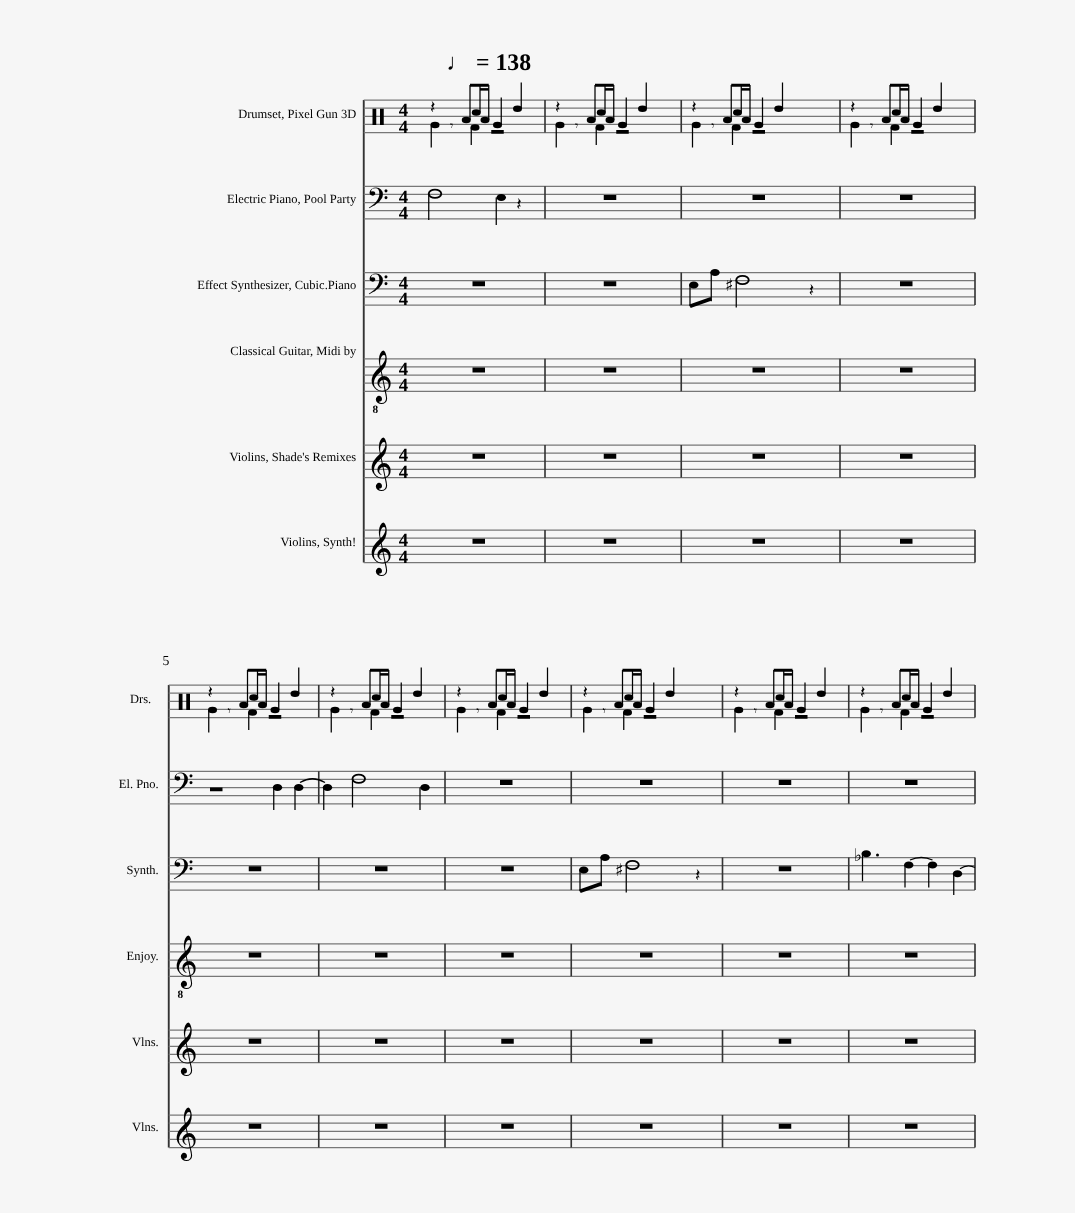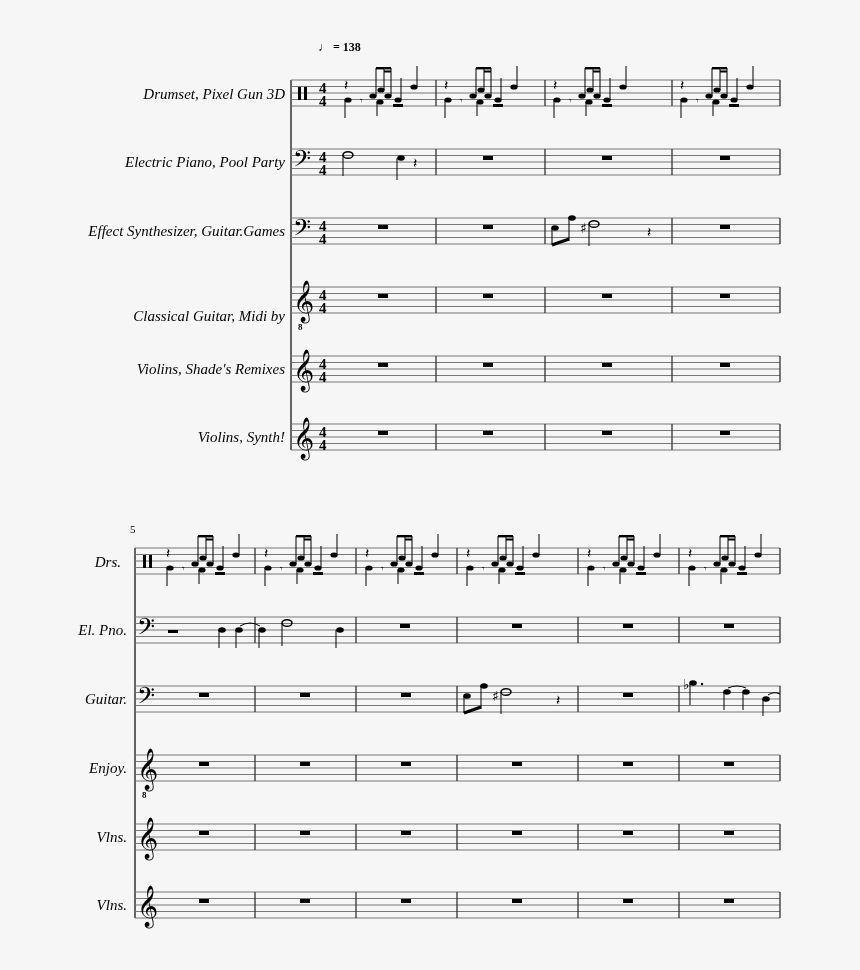--- a/index.html
+++ b/index.html
@@ -1,42 +1,42 @@
 <!DOCTYPE html>
 <html><head>
 <meta charset="utf-8">
 <style>
   html, body { margin:0; padding:0; }
   body { width:860px; height:970px; background:#f6f6f6; position:relative; overflow:hidden;
          font-family:"Liberation Serif", serif; color:#000; }
   .abs { position:absolute; }
-  .tempo { font-weight:bold; font-size:12px; }
-  .inst-label { font-size:15px; text-align:right; white-space:nowrap;font-style:italic; }
+  .tempo { font-weight:bold; font-size:19px;margin-left:39px; }
+  .inst-label { font-size:10px; text-align:right; white-space:nowrap; }
   .measno { font-size:11px; }
   svg { position:absolute; left:0; top:0; }
 </style>
 </head>
 <body>
 
 <div class="abs tempo" style="left:318px; top:40px;">
   <span>♩</span>
   <span>= 138</span>
 </div>
 
 <div class="abs inst-label" style="right:575px; top:86px;">Drumset, Pixel Gun 3D</div>
 <div class="abs inst-label" style="right:575px; top:154px;">Electric Piano, Pool Party</div>
-<div class="abs inst-label" style="right:575px; top:223px;">Effect Synthesizer, Guitar.Games</div>
-<div class="abs inst-label" style="right:575px; top:308px;">Classical Guitar, Midi by</div>
+<div class="abs inst-label" style="right:575px; top:223px;">Effect Synthesizer, Cubic.Piano</div>
+<div class="abs inst-label" style="right:575px; top:276px;">Classical Guitar, Midi by</div>
 <div class="abs inst-label" style="right:575px; top:361px;">Violins, Shade's Remixes</div>
 <div class="abs inst-label" style="right:575px; top:429px;">Violins, Synth!</div>
 
 <div class="abs measno" style="left:130px; top:523px;">5</div>
 <div class="abs inst-label" style="right:739px; top:554px;">Drs.</div>
 <div class="abs inst-label" style="right:733px; top:622px;">El. Pno.</div>
-<div class="abs inst-label" style="right:733px; top:691px;">Guitar.</div>
+<div class="abs inst-label" style="right:733px; top:691px;">Synth.</div>
 <div class="abs inst-label" style="right:733px; top:760px;">Enjoy.</div>
 <div class="abs inst-label" style="right:733px; top:829px;">Vlns.</div>
 <div class="abs inst-label" style="right:733px; top:897px;">Vlns.</div>
 
 <svg width="860" height="970" viewBox="0 0 860 970">
   <defs>
 
     <g id="staff1">
         <g stroke="#777" stroke-width="1">
       <line x1="291" x2="780" y1="0" y2="0"></line>

